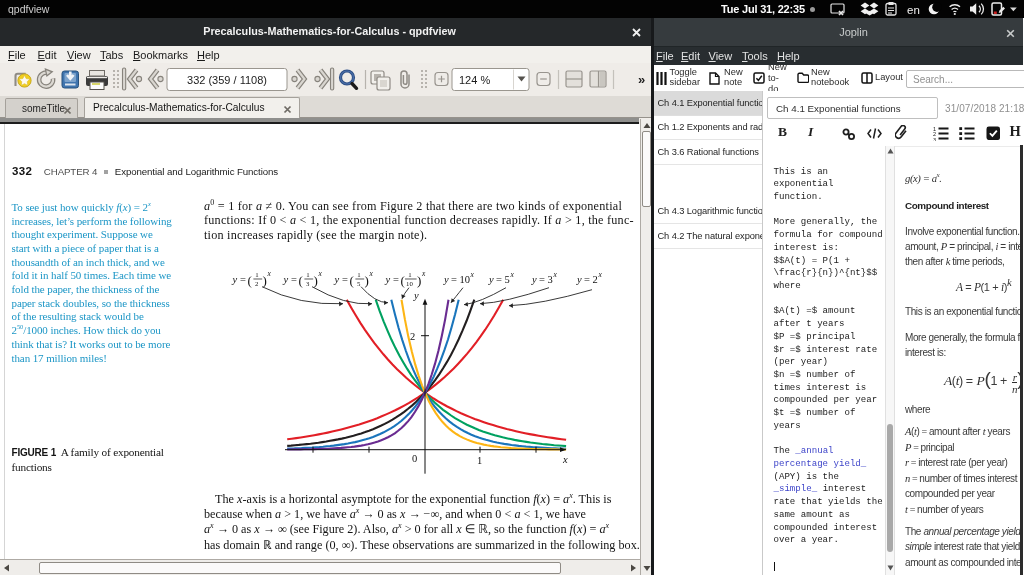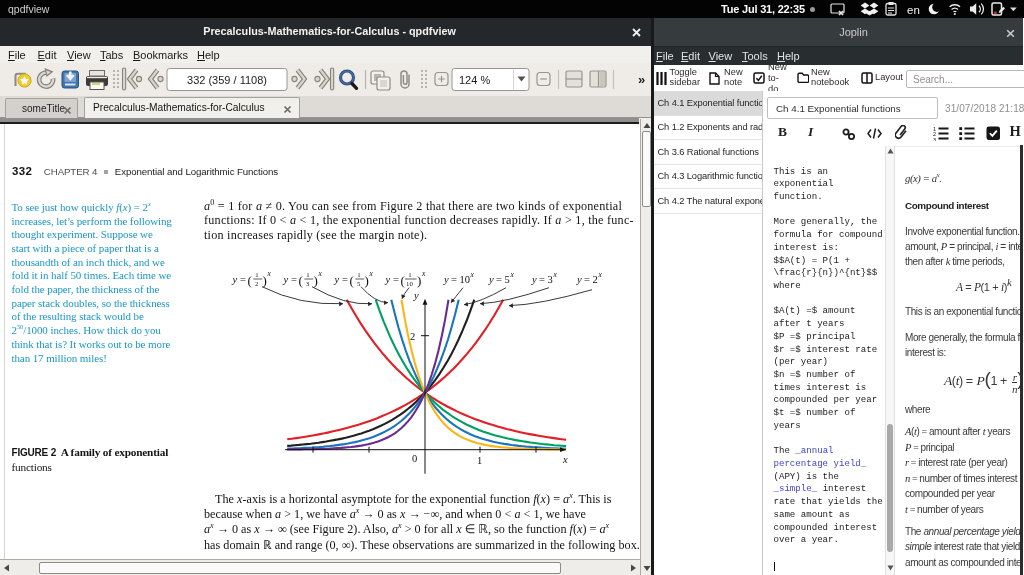--- a/index.html
+++ b/index.html
@@ -326,21 +326,21 @@
 2<sup style="font-size:6.5px;">50</sup>/1000 inches. How thick do you<br>
 think that is? It works out to be more<br>
 than 17 million miles!
  </div>
  <div class="a" style="left:204px;top:74.5px;font-size:12.2px;letter-spacing:0.22px;line-height:14.6px;">
   <div class="nw"><i class="m">a</i><sup style="font-size:8px;">0</sup> = 1 for <i class="m">a</i> ≠ 0. You can see from Figure 2 that there are two kinds of exponential</div>
   <div class="nw">functions: If 0 &lt; <i class="m">a</i> &lt; 1, the exponential function decreases rapidly. If <i class="m">a</i> &gt; 1, the func-</div>
   <div class="nw">tion increases rapidly (see the margin note).</div>
  </div>
  <div class="a nw" style="left:11.5px;top:321px;font-size:11.3px;line-height:14px;">
-  <b style="font-family:'Liberation Sans';font-size:10px;letter-spacing:-0.2px;">FIGURE 2</b><span style="letter-spacing:-0.2px;font-weight:bold;">&nbsp; A family of exponential</span><br><span style="letter-spacing:-0.2px;">functions</span>
+  <b style="font-family:'Liberation Sans';font-size:10px;letter-spacing:-0.2px;">FIGURE 1</b><span style="letter-spacing:-0.2px;">&nbsp; A family of exponential</span><br><span style="letter-spacing:-0.2px;">functions</span>
  </div>
  <div class="a" style="left:204px;top:368px;font-size:12.2px;line-height:15.1px;">
   <div class="nw" style="text-indent:11px;">The <i class="m">x</i>-axis is a horizontal asymptote for the exponential function <i class="m">f</i>(<i class="m">x</i>) = <i class="m">a<sup style="font-size:8px;">x</sup></i>. This is</div>
   <div class="nw">because when <i class="m">a</i> &gt; 1, we have <i class="m">a<sup style="font-size:8px;">x</sup></i> → 0 as <i class="m">x</i> → −∞, and when 0 &lt; <i class="m">a</i> &lt; 1, we have</div>
   <div class="nw"><i class="m">a<sup style="font-size:8px;">x</sup></i> → 0 as <i class="m">x</i> → ∞ (see Figure 2). Also, <i class="m">a<sup style="font-size:8px;">x</sup></i> &gt; 0 for all <i class="m">x</i> ∈ ℝ, so the function <i class="m">f</i>(<i class="m">x</i>) = <i class="m">a<sup style="font-size:8px;">x</sup></i></div>
   <div class="nw">has domain ℝ and range (0, ∞). These observations are summarized in the following box.</div>
  </div>
 </div>
 
 <div class="a" style="left:640px;top:100.5px;width:11px;height:456.5px;background:#efedea;border-left:1px solid #aeaaa4;">
@@ -402,21 +402,21 @@
       </svg>
   <div class="a" style="left:221px;top:7.5px;font-size:9.3px;color:#2b2b2b;">Layout</div>
   <div class="a" style="left:252px;top:5.5px;width:122px;height:18px;border:1px solid #b9b9b9;border-radius:2px;background:#fff;">
     <span class="a" style="left:6px;top:3px;font-size:10px;color:#909090;">Search...</span>
   </div>
  </div>
  <div class="a" style="left:0;top:73px;width:108.5px;height:484px;border-right:1px solid #c9c9c9;background:#fff;">
   <div style="height:24.6px;background:#dadada;border-bottom:1px solid #dedede;font-size:9.3px;letter-spacing:-0.1px;color:#242424;padding:6.5px 0 0 3.5px;white-space:nowrap;overflow:hidden;">Ch 4.1 Exponential functio</div>
   <div style="height:24.6px;border-bottom:1px solid #e5e5e5;font-size:9.3px;letter-spacing:-0.1px;color:#242424;padding:6.5px 0 0 3.5px;white-space:nowrap;overflow:hidden;">Ch 1.2 Exponents and rad</div>
   <div style="height:24.6px;border-bottom:1px solid #e5e5e5;font-size:9.3px;letter-spacing:-0.1px;color:#242424;padding:6.5px 0 0 3.5px;white-space:nowrap;overflow:hidden;">Ch 3.6 Rational functions</div>
-  <div style="height:24.6px;border-bottom:1px solid #e5e5e5;font-size:9.3px;letter-spacing:-0.1px;color:#242424;padding:6.5px 0 0 3.5px;white-space:nowrap;overflow:hidden;">Ch 4.3 Logarithmic functio</div>
+  <div style="height:24.6px;border-bottom:1px solid #e5e5e5;font-size:9.3px;letter-spacing:-0.1px;color:#242424;padding:6.5px 0 0 3.5px;white-space:nowrap;overflow:hidden;margin-top:35px;">Ch 4.3 Logarithmic functio</div>
   <div style="height:24.6px;border-bottom:1px solid #e5e5e5;font-size:9.3px;letter-spacing:-0.1px;color:#242424;padding:6.5px 0 0 3.5px;white-space:nowrap;overflow:hidden;">Ch 4.2 The natural expone</div>
  </div>
  <div class="a" style="left:113px;top:79px;width:171px;height:22px;border:1px solid #bfbfbf;border-radius:2px;background:#fff;">
    <span class="a" style="left:8px;top:4.5px;font-size:9.8px;color:#2e2e2e;">Ch 4.1 Exponential functions</span>
  </div>
  <div class="a nw" style="left:291px;top:85px;font-size:10px;letter-spacing:0.1px;color:#8f8f8f;">31/07/2018 21:18</div>
  <div class="a" style="left:109.5px;top:101px;width:256.5px;height:27.5px;background:#fff;border-bottom:1px solid #ebebeb;">
  <b class="a ser" style="left:14.5px;top:5px;font-size:13.5px;color:#1f1f1f;">B</b>
  <i class="a ser" style="left:44.5px;top:5px;font-size:13.5px;font-weight:bold;color:#1f1f1f;">I</i>
  <svg class="a" style="left:78.5px;top:8.5px;" width="14" height="13" viewBox="0 0 14 13">

